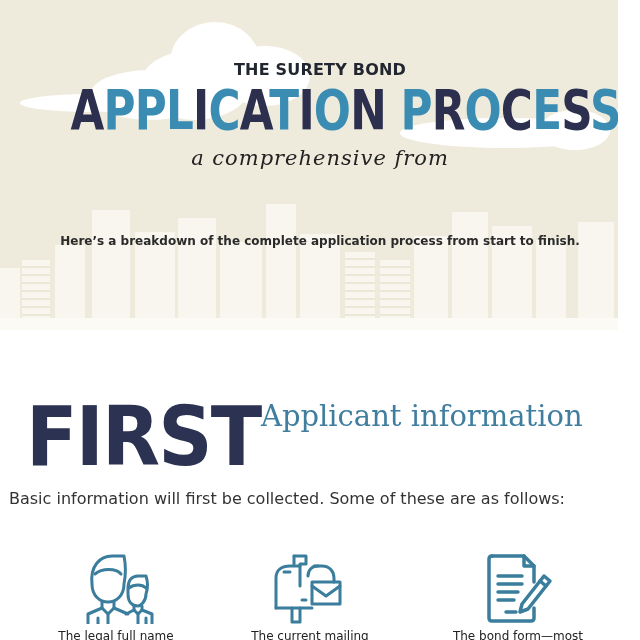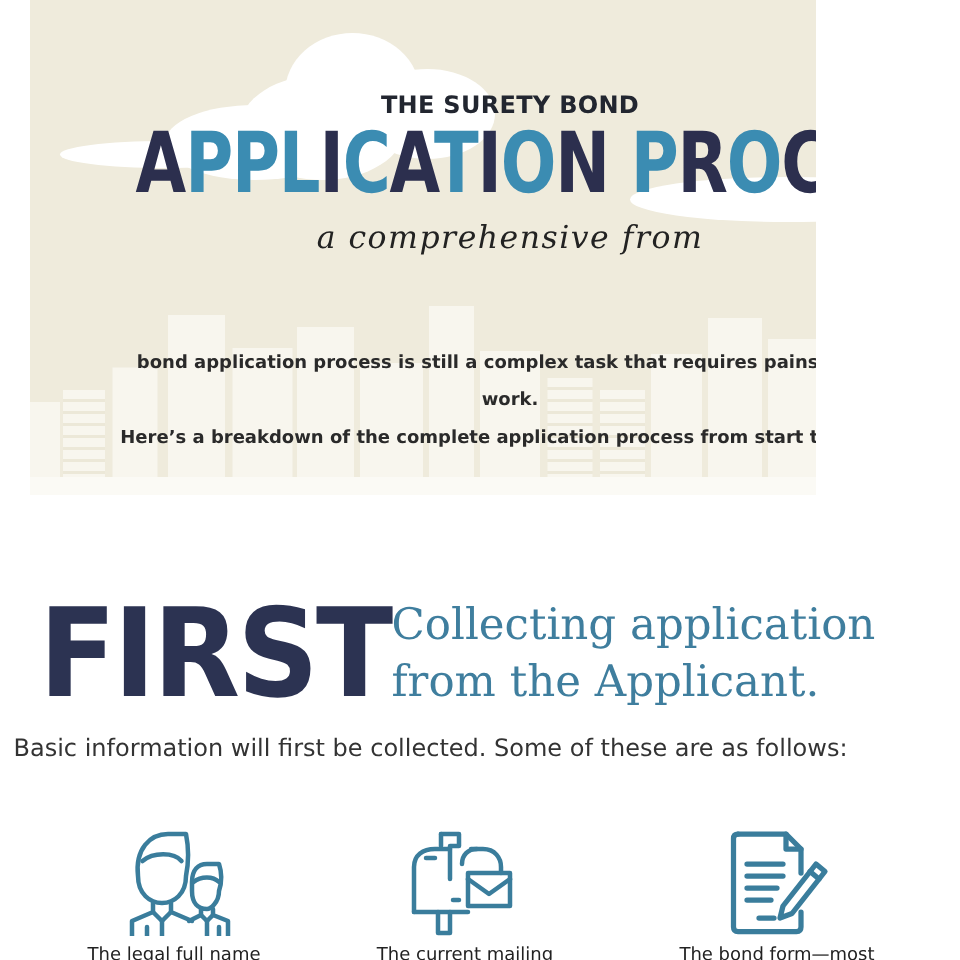--- a/index.html
+++ b/index.html
@@ -1,19 +1,19 @@
 <!DOCTYPE html>
 <html><head>
 <meta charset="utf-8">
 <style>
   * { margin: 0; padding: 0; box-sizing: border-box; }
   html, body { width: 640px; height: 640px; overflow: hidden; background: #ffffff; }
   body { font-family: "Liberation Sans", sans-serif; position: relative; }
 
-  .hero { position: absolute; left: 0; top: 0; width: 524px; height: 330px; background: #efebdc; overflow: hidden; margin-left: 20px; }
+  .hero { position: absolute; left: 0; top: 0; width: 618px; height: 330px; background: #efebdc; overflow: hidden; }
   .cloud { position: absolute; background: #ffffff; border-radius: 50%; }
   .skyline { position: absolute; left: 0; bottom: 0; width: 640px; height: 130px; }
   .bldg { position: absolute; bottom: 0; background: #f8f6ee; }
   .bldg.lines { background: repeating-linear-gradient(to bottom, #f8f6ee 0 6px, #ece8d8 6px 8px); }
   .skyfade { position: absolute; left: 0; bottom: 0; width: 640px; height: 12px; background: #fbfaf5; }
 
   .tag { position: absolute; top: 60px; left: 0; width: 640px; text-align: center; font-family: "DejaVu Sans", sans-serif; font-weight: bold; font-size: 16px; color: #222630; letter-spacing: 0.2px; }
   .title { position: absolute; top: 78px; left: 0; width: 640px; text-align: center; font-family: "DejaVu Sans", sans-serif; font-weight: bold; font-size: 56px; line-height: 64px; letter-spacing: -1px; transform: scaleX(0.78); transform-origin: 50% 50%; }
   .title .d { color: #2c2f4e; }
   .title .b { color: #3b8cb2; }
@@ -62,30 +62,28 @@
     <div class="bldg" style="left:578px;width:36px;height:108px;"></div>
     <div class="bldg" style="left:618px;width:22px;height:124px;"></div>
     <div class="skyfade"></div>
   </div>
 
   <div class="tag">THE SURETY BOND</div>
   <div class="title" id="title-box"><span class="d">A</span><span class="b">P</span><span class="b">P</span><span class="b">L</span><span class="d">I</span><span class="b">C</span><span class="d">A</span><span class="b">T</span><span class="d">I</span><span class="b">O</span><span class="d">N</span><span class="d">&nbsp;</span><span class="b">P</span><span class="d">R</span><span class="b">O</span><span class="d">C</span><span class="b">E</span><span class="d">S</span><span class="b">S</span></div>
   <div class="subtitle">a comprehensive from</div>
 
   <div class="intro">
-    <div>bond application process is still a complex task that requires painstaking work.</div>
     <div>Here’s  a breakdown of the complete application process from start to finish.</div>
   </div>
 </div>
 
 <section>
   <div class="first-word">FIRST</div>
   <div class="first-title">
-    <div>Collecting application</div>
-    <div>from the Applicant.</div>
+    <div>Applicant information</div>
   </div>
   <div class="first-lead">Basic information will first be collected. Some of these are as follows:</div>
 
   <div class="icon-wrap" style="left:80px;">
     <svg width="80" height="72" viewBox="0 0 80 72" fill="none" stroke="#3a7d9c" stroke-width="3" stroke-linecap="round" stroke-linejoin="round">
       <path d="M12 32 C10 14 20 4 32 4 L44 4 C46 14 46 22 44 32 C44 44 36 50 28 50 C20 50 12 44 12 32 Z"></path>
       <path d="M15 22 C22 16 36 16 41 22"></path>
       <path d="M22 50 L22 56 L8 62 L8 72"></path>
       <path d="M34 50 L34 56 L48 62"></path>
       <path d="M22 56 L28 62 L34 56"></path>

